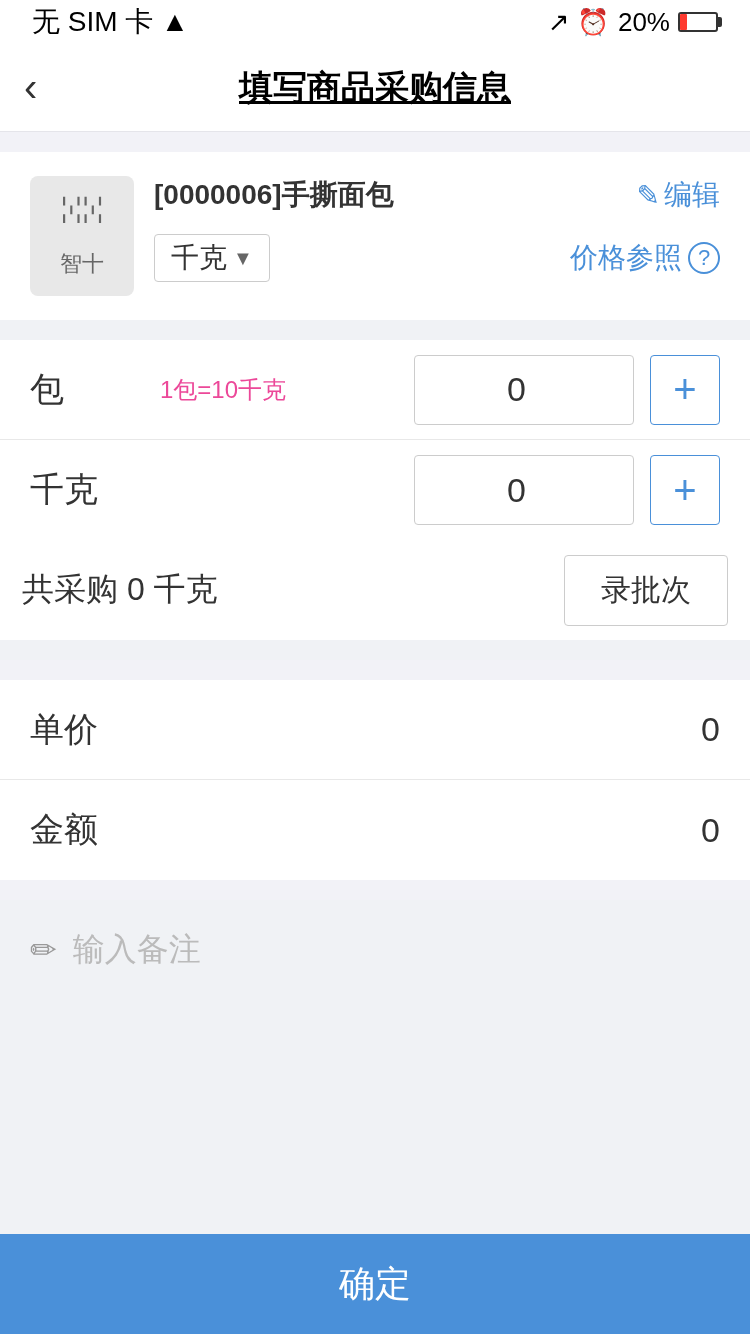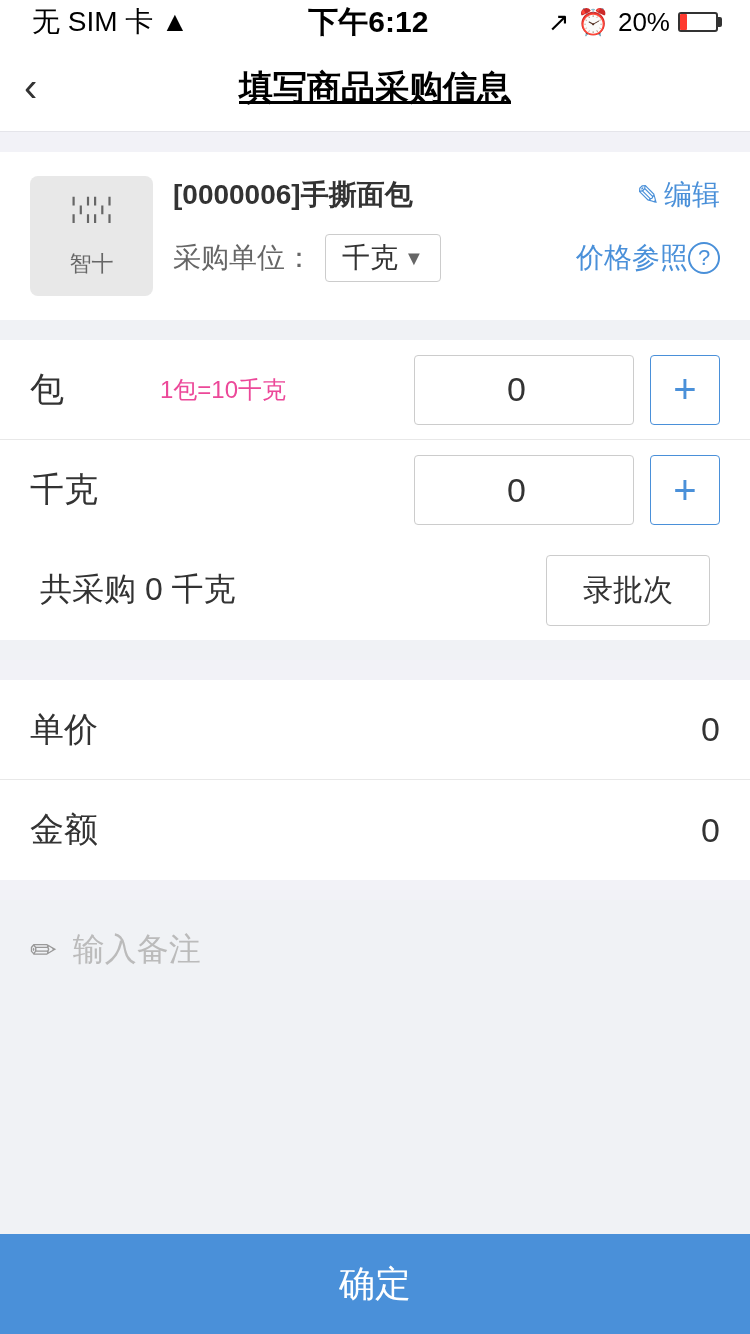--- a/index.html
+++ b/index.html
@@ -68,21 +68,21 @@
     
     .product-card {
       background: #fff;
       margin: 20px 0 0 0;
       padding: 24px 30px;
       display: flex;
       align-items: flex-start;
       gap: 20px;
     }
     .product-thumb {
-      width: 123px;
+      width: 104px;
       height: 120px;
       background: #e8e8e8;
       border-radius: 8px;
       display: flex;
       align-items: center;
       justify-content: center;
       flex-shrink: 0;
       overflow: hidden;
     }
     .product-thumb-logo {
@@ -139,21 +139,21 @@
       background: #fff;
       gap: 6px;
       cursor: pointer;
     }
     .unit-select-arrow { font-size: 20px; color: #666; }
     .price-ref {
       color: #4a90d9;
       font-size: 28px;
       display: flex;
       align-items: center;
-      gap: 0;
+      gap: 6px;
       cursor: pointer;
     }
 
     
     .section-divider {
       height: 20px;
       background: #f0f2f5;
     }
 
     
@@ -209,21 +209,21 @@
       color: #4a90d9;
       cursor: pointer;
       background: #fff;
     }
 
     
     .summary-row {
       display: flex;
       align-items: center;
       justify-content: space-between;
-      padding: 0 40px;
+      padding: 0 22px;
       height: 100px;
       background: #fff;
     }
     .summary-text {
       font-size: 32px;
       color: #333;
     }
     .record-btn {
       border: 1px solid #ccc;
       border-radius: 4px;
@@ -306,21 +306,20 @@
       padding-bottom: 100px;
     }
   </style>
 </head>
 <body>
 
 <div class="main-content">
 
   <div class="status-bar">
     <span class="status-left">无 SIM 卡 ▲</span>
-    <span class="status-center">下午6:12</span>
     <span class="status-right">
       <span>↗</span>
       <span>⏰</span>
       <span>20%</span>
       <span class="battery">
         <span class="battery-body">
           <span class="battery-fill"></span>
         </span>
       </span>
     </span>
@@ -341,21 +340,20 @@
     <div class="product-info">
       <div class="product-name-row">
         <span class="product-name">[0000006]手撕面包</span>
         <span class="edit-btn">
           <span>✎</span>
           <span>编辑</span>
         </span>
       </div>
       <div class="product-unit-row">
         <div style="display:flex;align-items:center;">
-          <span class="unit-label">采购单位：</span>
           <span class="unit-select">
             <span>千克</span>
             <span class="unit-select-arrow">▼</span>
           </span>
         </div>
         <span class="price-ref">
           <span>价格参照</span>
           <span style="width:32px;height:32px;border:2px solid #4a90d9;border-radius:50%;display:inline-flex;align-items:center;justify-content:center;font-size:22px;color:#4a90d9;">?</span>
         </span>
       </div>

